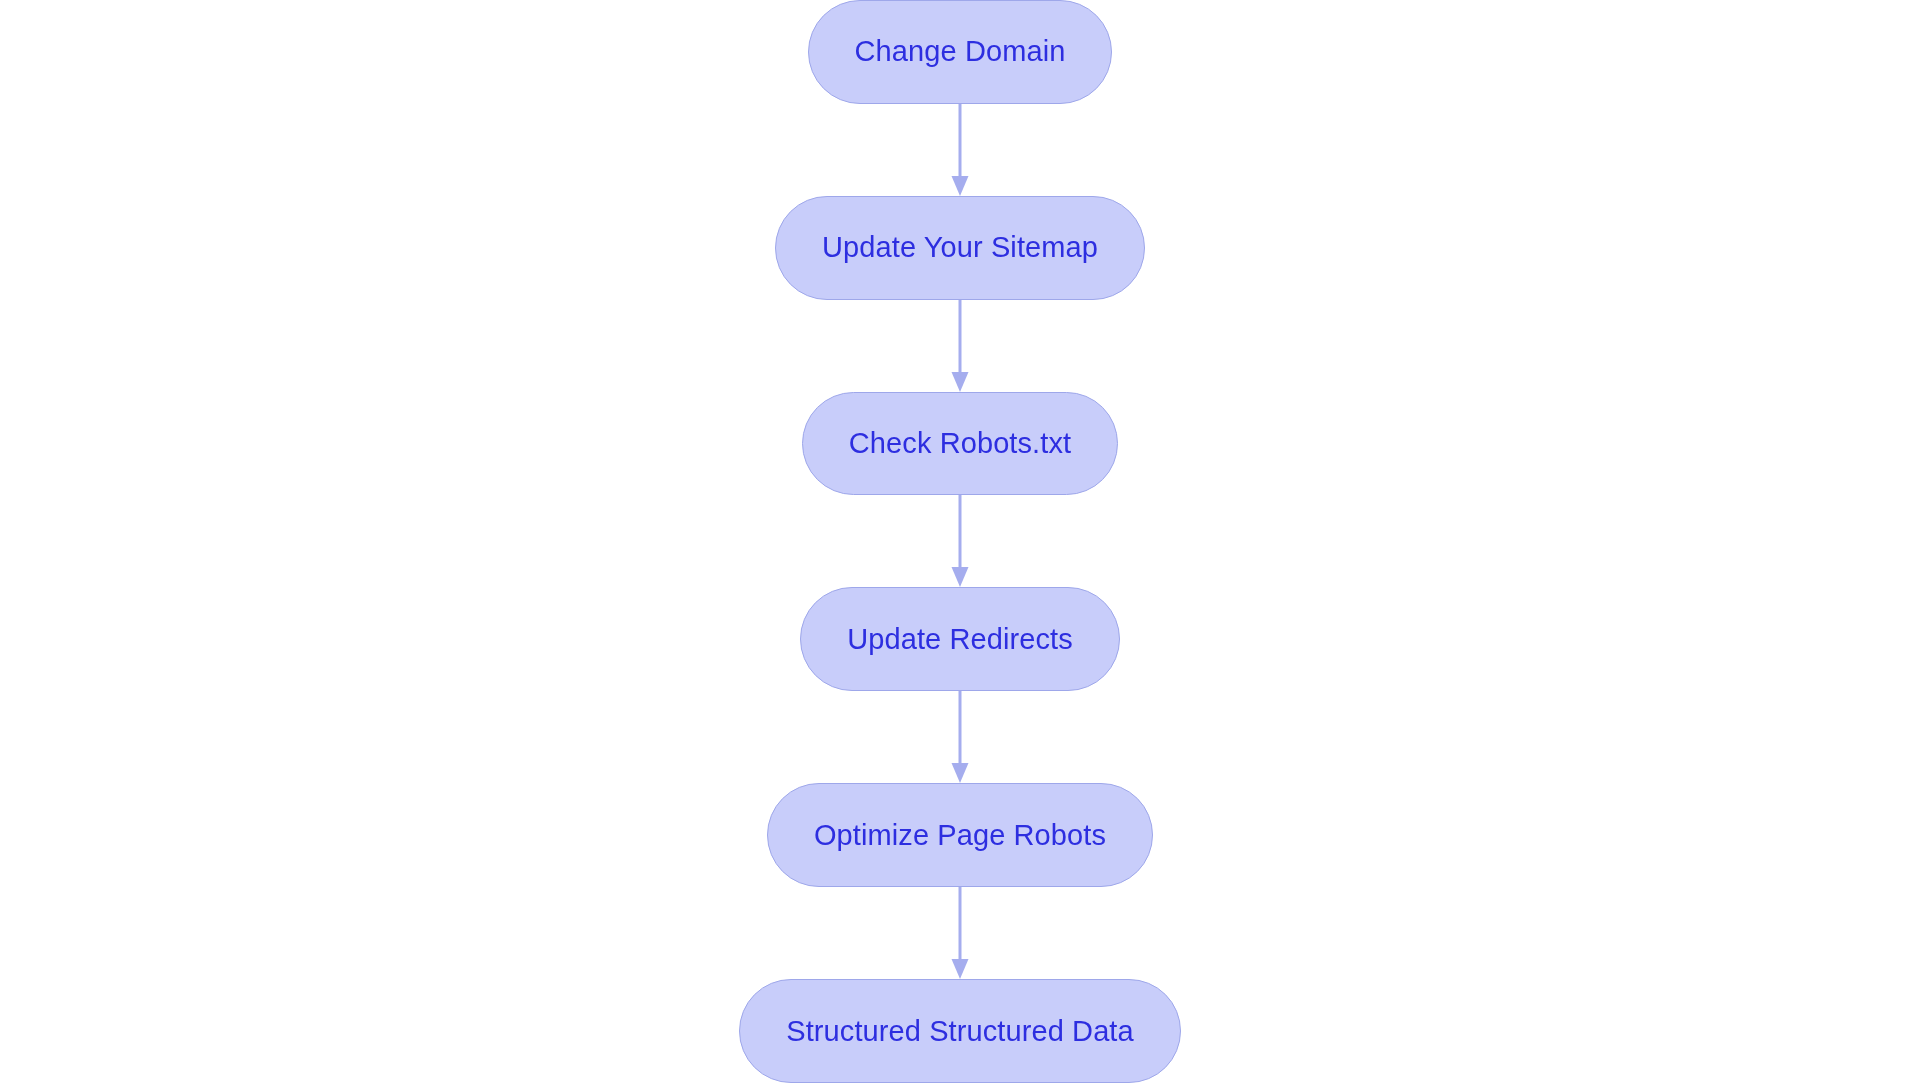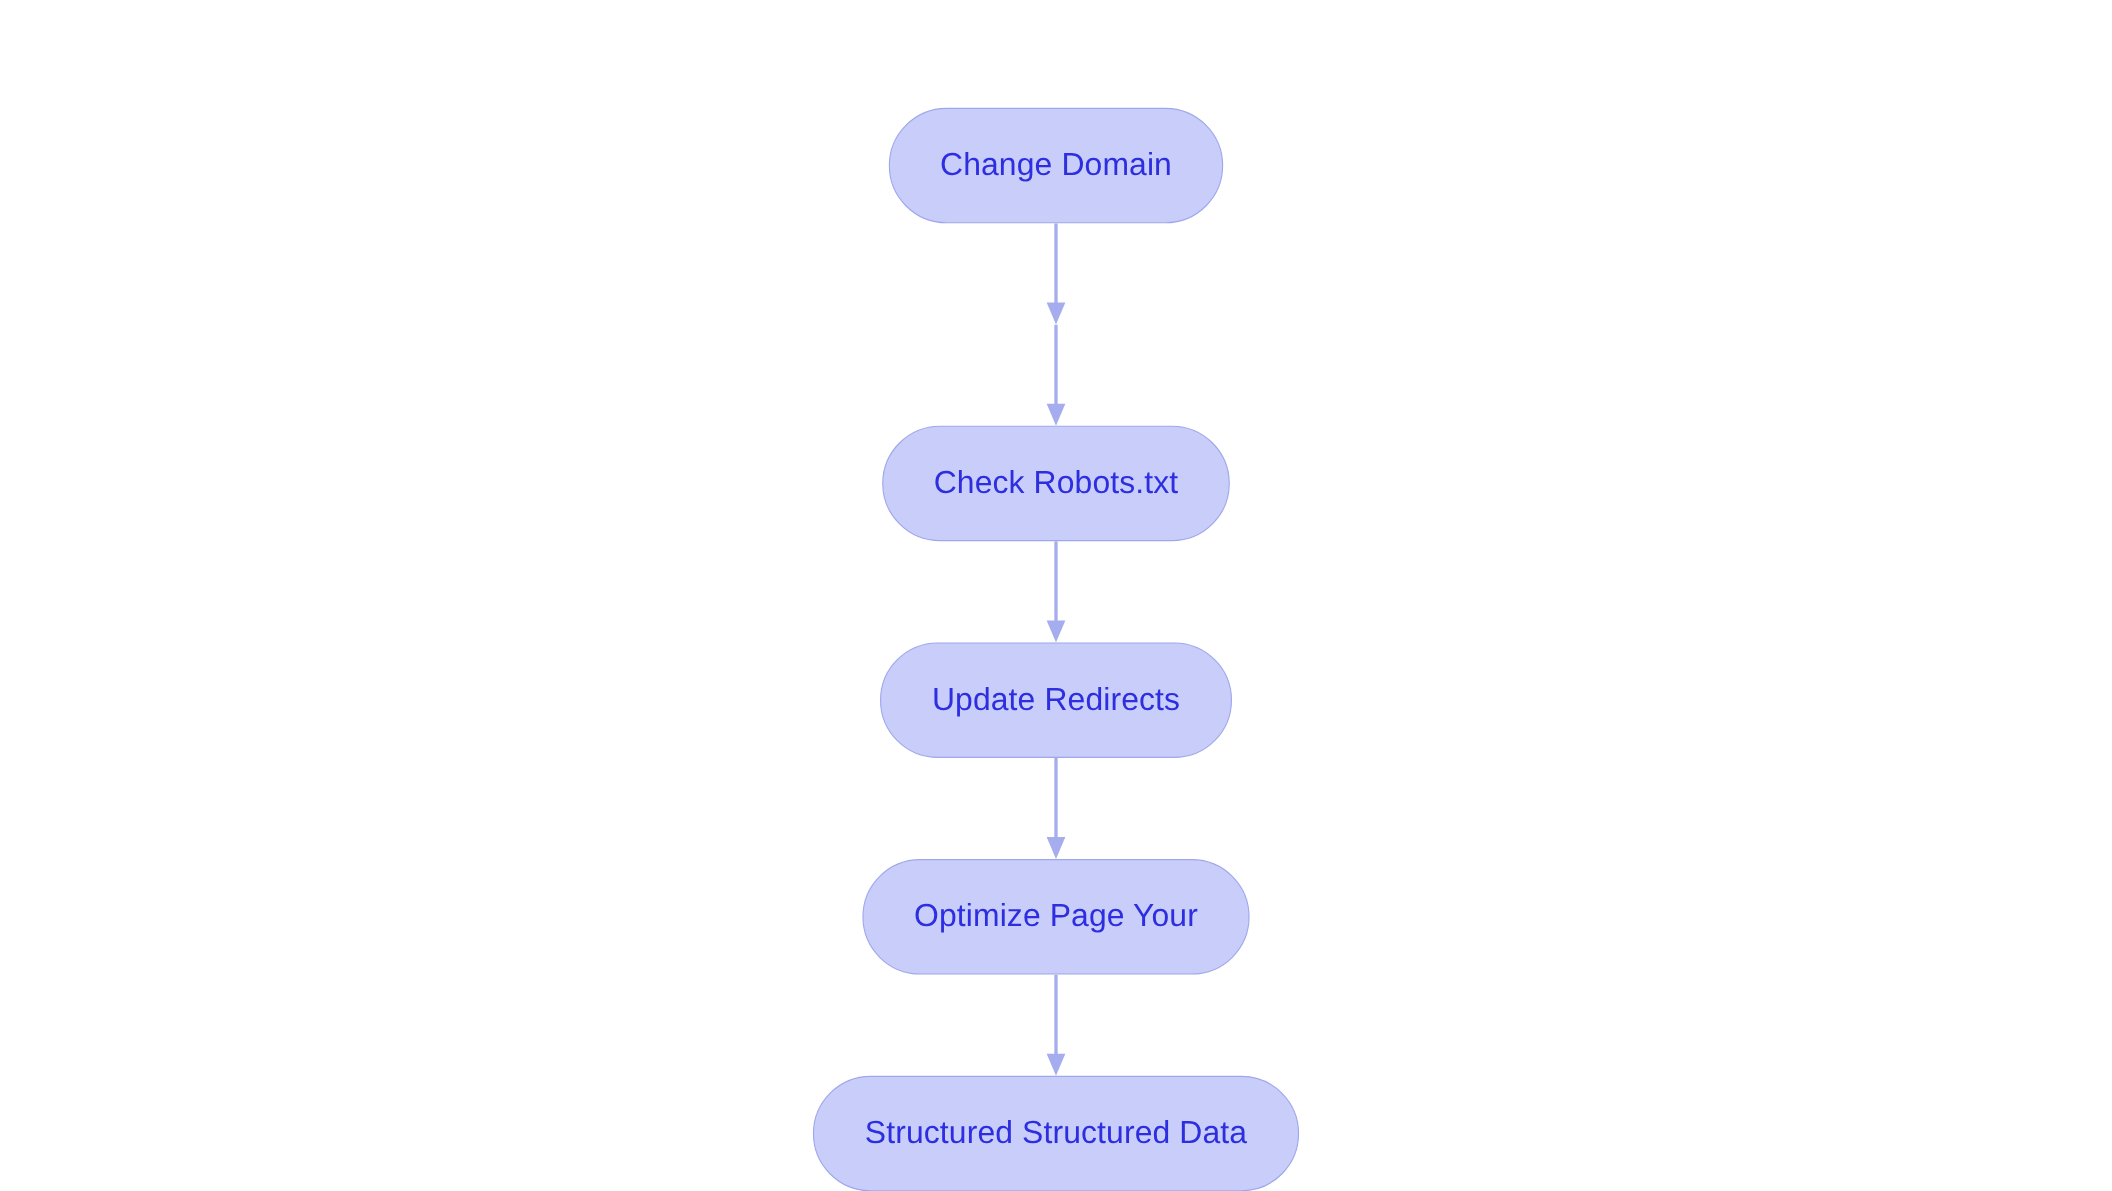--- a/index.html
+++ b/index.html
@@ -23,21 +23,21 @@
 
   .flow-column {
     position: absolute;
     left: 0;
     top: 0;
     width: 1920px;
     height: 1083px;
     display: flex;
     flex-direction: column;
     align-items: center;
-    justify-content: flex-end;
+    justify-content: flex-start;
   }
 
   .node {
     box-sizing: border-box;
     height: 105px;
     border-radius: 60px;
     background: #c8cdfa;
     border: 1.6px solid #9ea7ea;
     display: flex;
     align-items: center;
@@ -75,20 +75,23 @@
       <span class="node-label">Change Domain</span>
     </div>
 
     <div class="connector">
       <svg width="30" height="92" viewBox="0 0 30 92" xmlns="http://www.w3.org/2000/svg">
         <line x1="15" y1="0" x2="15" y2="74" stroke="#a5adee" stroke-width="3"></line>
         <polygon points="6.5,72 23.5,72 15,92" fill="#a5adee"></polygon>
       </svg>
     </div>
 
+    <div class="node">
+      <span class="node-label">Update Your Sitemap</span>
+    </div>
 
     <div class="connector">
       <svg width="30" height="92" viewBox="0 0 30 92" xmlns="http://www.w3.org/2000/svg">
         <line x1="15" y1="0" x2="15" y2="74" stroke="#a5adee" stroke-width="3"></line>
         <polygon points="6.5,72 23.5,72 15,92" fill="#a5adee"></polygon>
       </svg>
     </div>
 
     <div class="node">
       <span class="node-label">Check Robots.txt</span>
@@ -106,21 +109,21 @@
     </div>
 
     <div class="connector">
       <svg width="30" height="92" viewBox="0 0 30 92" xmlns="http://www.w3.org/2000/svg">
         <line x1="15" y1="0" x2="15" y2="74" stroke="#a5adee" stroke-width="3"></line>
         <polygon points="6.5,72 23.5,72 15,92" fill="#a5adee"></polygon>
       </svg>
     </div>
 
     <div class="node">
-      <span class="node-label">Optimize Page Your</span>
+      <span class="node-label">Optimize Page Robots</span>
     </div>
 
     <div class="connector">
       <svg width="30" height="92" viewBox="0 0 30 92" xmlns="http://www.w3.org/2000/svg">
         <line x1="15" y1="0" x2="15" y2="74" stroke="#a5adee" stroke-width="3"></line>
         <polygon points="6.5,72 23.5,72 15,92" fill="#a5adee"></polygon>
       </svg>
     </div>
 
     <div class="node">

